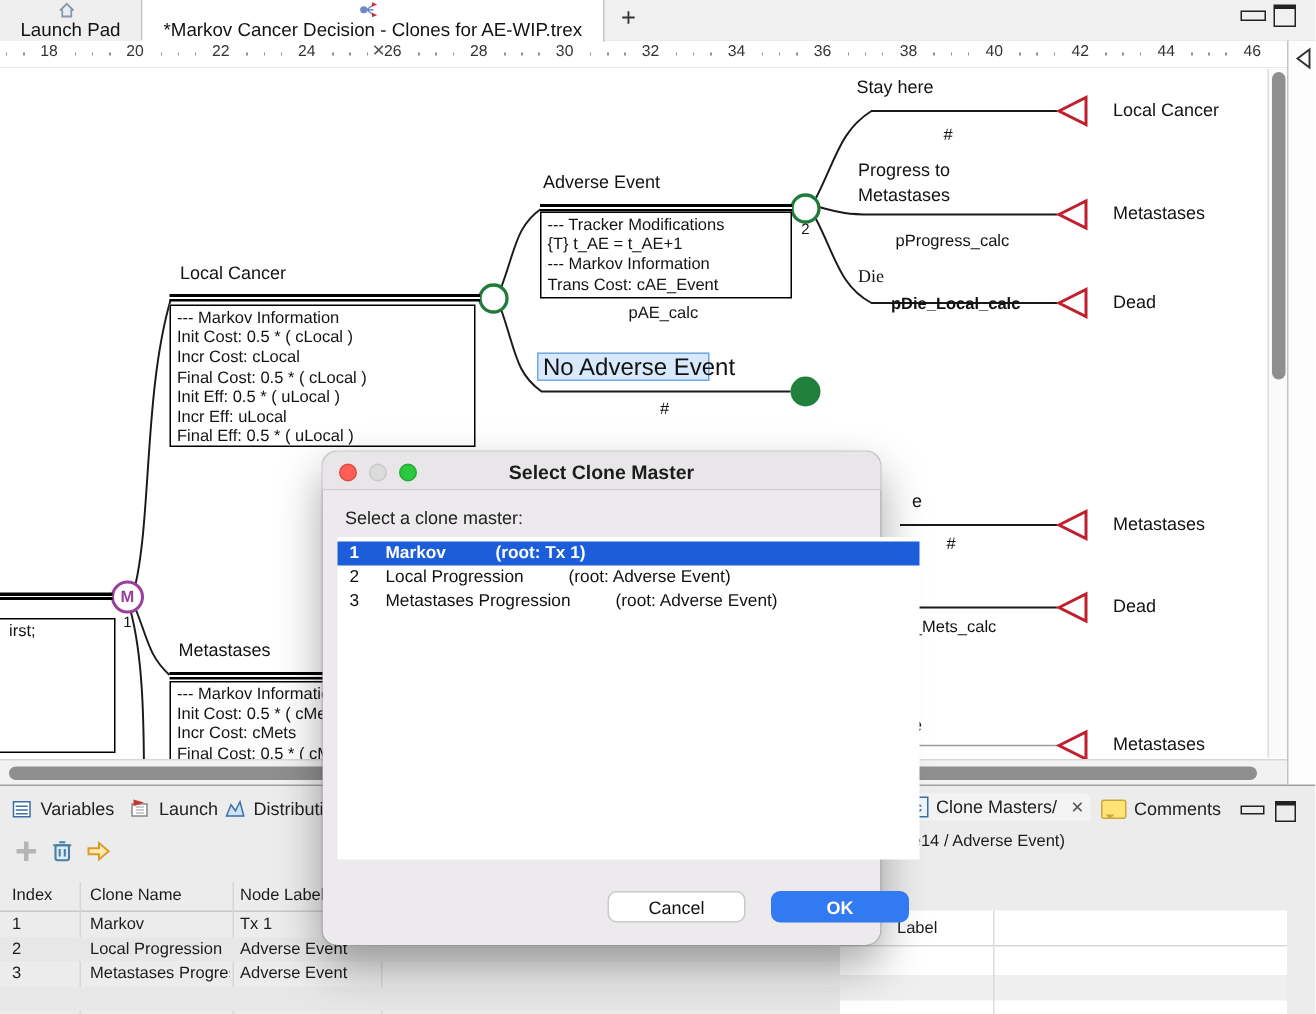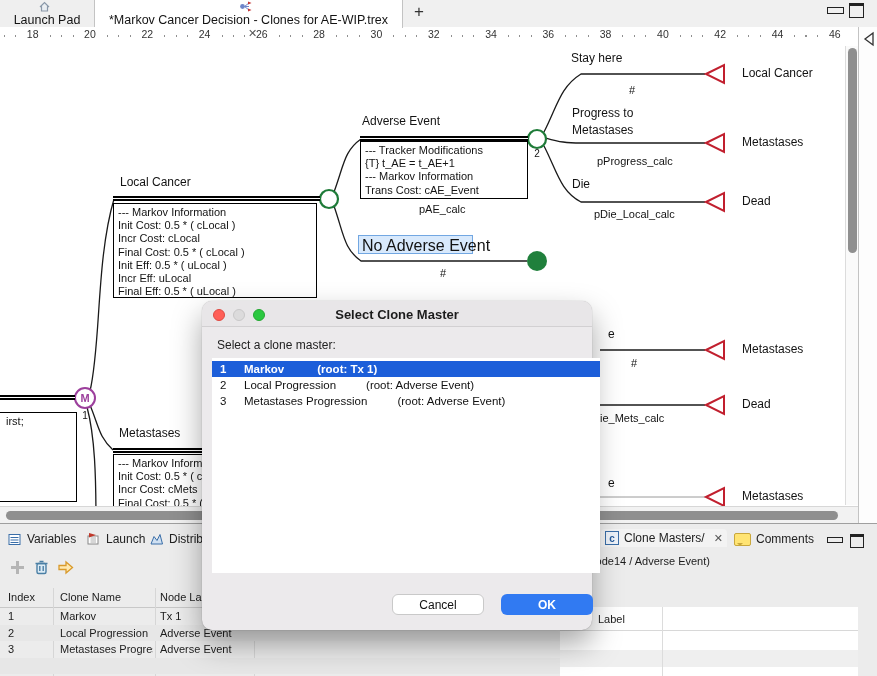--- a/index.html
+++ b/index.html
@@ -60,22 +60,22 @@
        border:1px solid #c9a73c;border-radius:2px;}
   .comment-icon:after{content:"";position:absolute;left:2px;bottom:-4px;border:3px solid transparent;
        border-top-color:#c9a73c;}
   .plus-icon{position:relative;display:inline-block;width:14px;height:14px;}
   .plus-icon:before{content:"";position:absolute;left:6px;top:1px;width:3px;height:13px;background:#b5b5b5;}
   .plus-icon:after{content:"";position:absolute;left:1px;top:6px;width:13px;height:3px;background:#b5b5b5;}
   .minibar{position:absolute;width:14px;height:4px;border:1.4px solid #222;}
   .minisq{position:absolute;width:12px;height:10px;border:1.4px solid #222;border-top-width:3px;}
   .rt-white{position:absolute;left:560px;top:83px;width:298px;height:69px;background:#fff;}
   
-  .dialog{left:202px;top:301px;width:372px;height:329px;background:#eceaec;border-radius:10px;
-       box-shadow:0 14px 30px rgba(0,0,0,.35),0 0 1px rgba(0,0,0,.4);z-index:30;padding-left:18px;}
+  .dialog{left:215px;top:301px;width:372px;height:329px;background:#eceaec;border-radius:10px;
+       box-shadow:0 14px 30px rgba(0,0,0,.35),0 0 1px rgba(0,0,0,.4);z-index:30;}
   .dtitle{position:absolute;left:0;top:0;width:100%;height:26px;background:#e8e6e8;
        border-bottom:1px solid #d2d0d2;border-radius:10px 10px 0 0;box-sizing:border-box;}
   .dtitle .t{position:absolute;left:0;right:0;top:6px;text-align:center;font-size:13px;font-weight:bold;color:#1c1c1c;}
   .light{position:absolute;top:8px;width:12px;height:12px;border-radius:50%;box-sizing:border-box;}
   .dprompt{position:absolute;left:15px;top:37px;font-size:12px;color:#222;}
   .dlist{position:absolute;left:10px;top:57px;width:388px;height:215px;background:#fff;}
   .drow{position:absolute;left:0;width:100%;height:16px;font-size:11.5px;color:#111;display:flex;align-items:center;}
   .drow .idx{width:24px;padding-left:8px;}
   .drow .nm{}
   .drow .rt{margin-left:30px;}
@@ -212,22 +212,22 @@
     <div class="sel-label">No Adverse Event</div>
     <div class="lbl sm ctr" style="left:434px;top:222px;width:18px;">#</div>
 
     <div class="lbl" style="left:571px;top:6px;">Stay here</div>
     <div class="lbl sm" style="left:629px;top:39px;">#</div>
     <div class="lbl" style="left:572px;top:60px;line-height:16.5px;">
       <div>Progress to</div>
         <div>Metastases</div>
     </div>
     <div class="lbl sm" style="left:597px;top:110px;">pProgress_calc</div>
-    <div class="lbl" style="left:572px;top:132px;">Die</div>
-    <div class="lbl sm" style="left:594px;top:163px;">pDie_Local_calc</div>
+    <div class="lbl" style="left:572px;top:132px;font-family:Liberation Serif, serif;">Die</div>
+    <div class="lbl sm" style="left:594px;top:152px;font-weight:bold;">pDie_Local_calc</div>
 
     <div class="lbl" style="left:742px;top:21px;">Local Cancer</div>
     <div class="lbl" style="left:742px;top:90px;">Metastases</div>
     <div class="lbl" style="left:742px;top:149px;">Dead</div>
     <div class="lbl" style="left:742px;top:297px;">Metastases</div>
     <div class="lbl" style="left:742px;top:352px;">Dead</div>
     <div class="lbl" style="left:742px;top:444px;">Metastases</div>
 
     <div class="lbl" style="left:119px;top:381px;">Metastases</div>
     <div class="box" style="left:113px;top:409px;width:197px;height:69px;">

